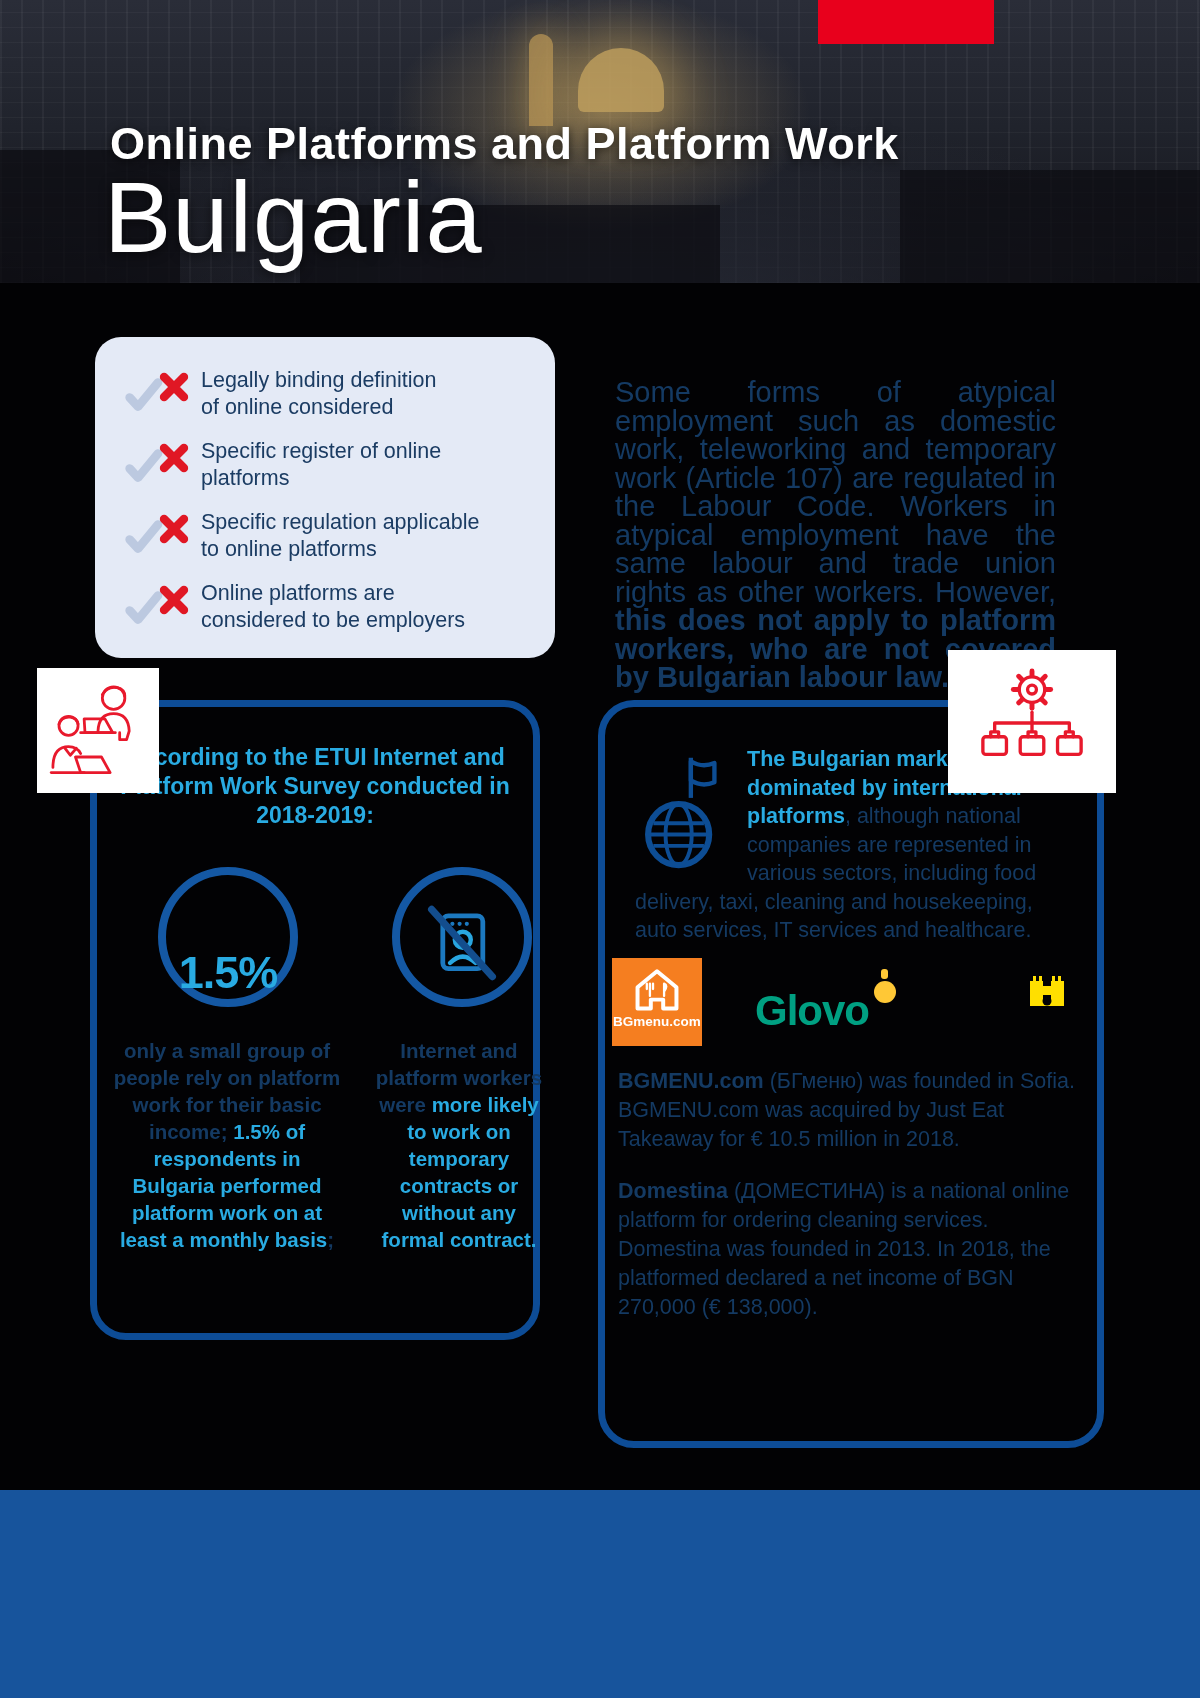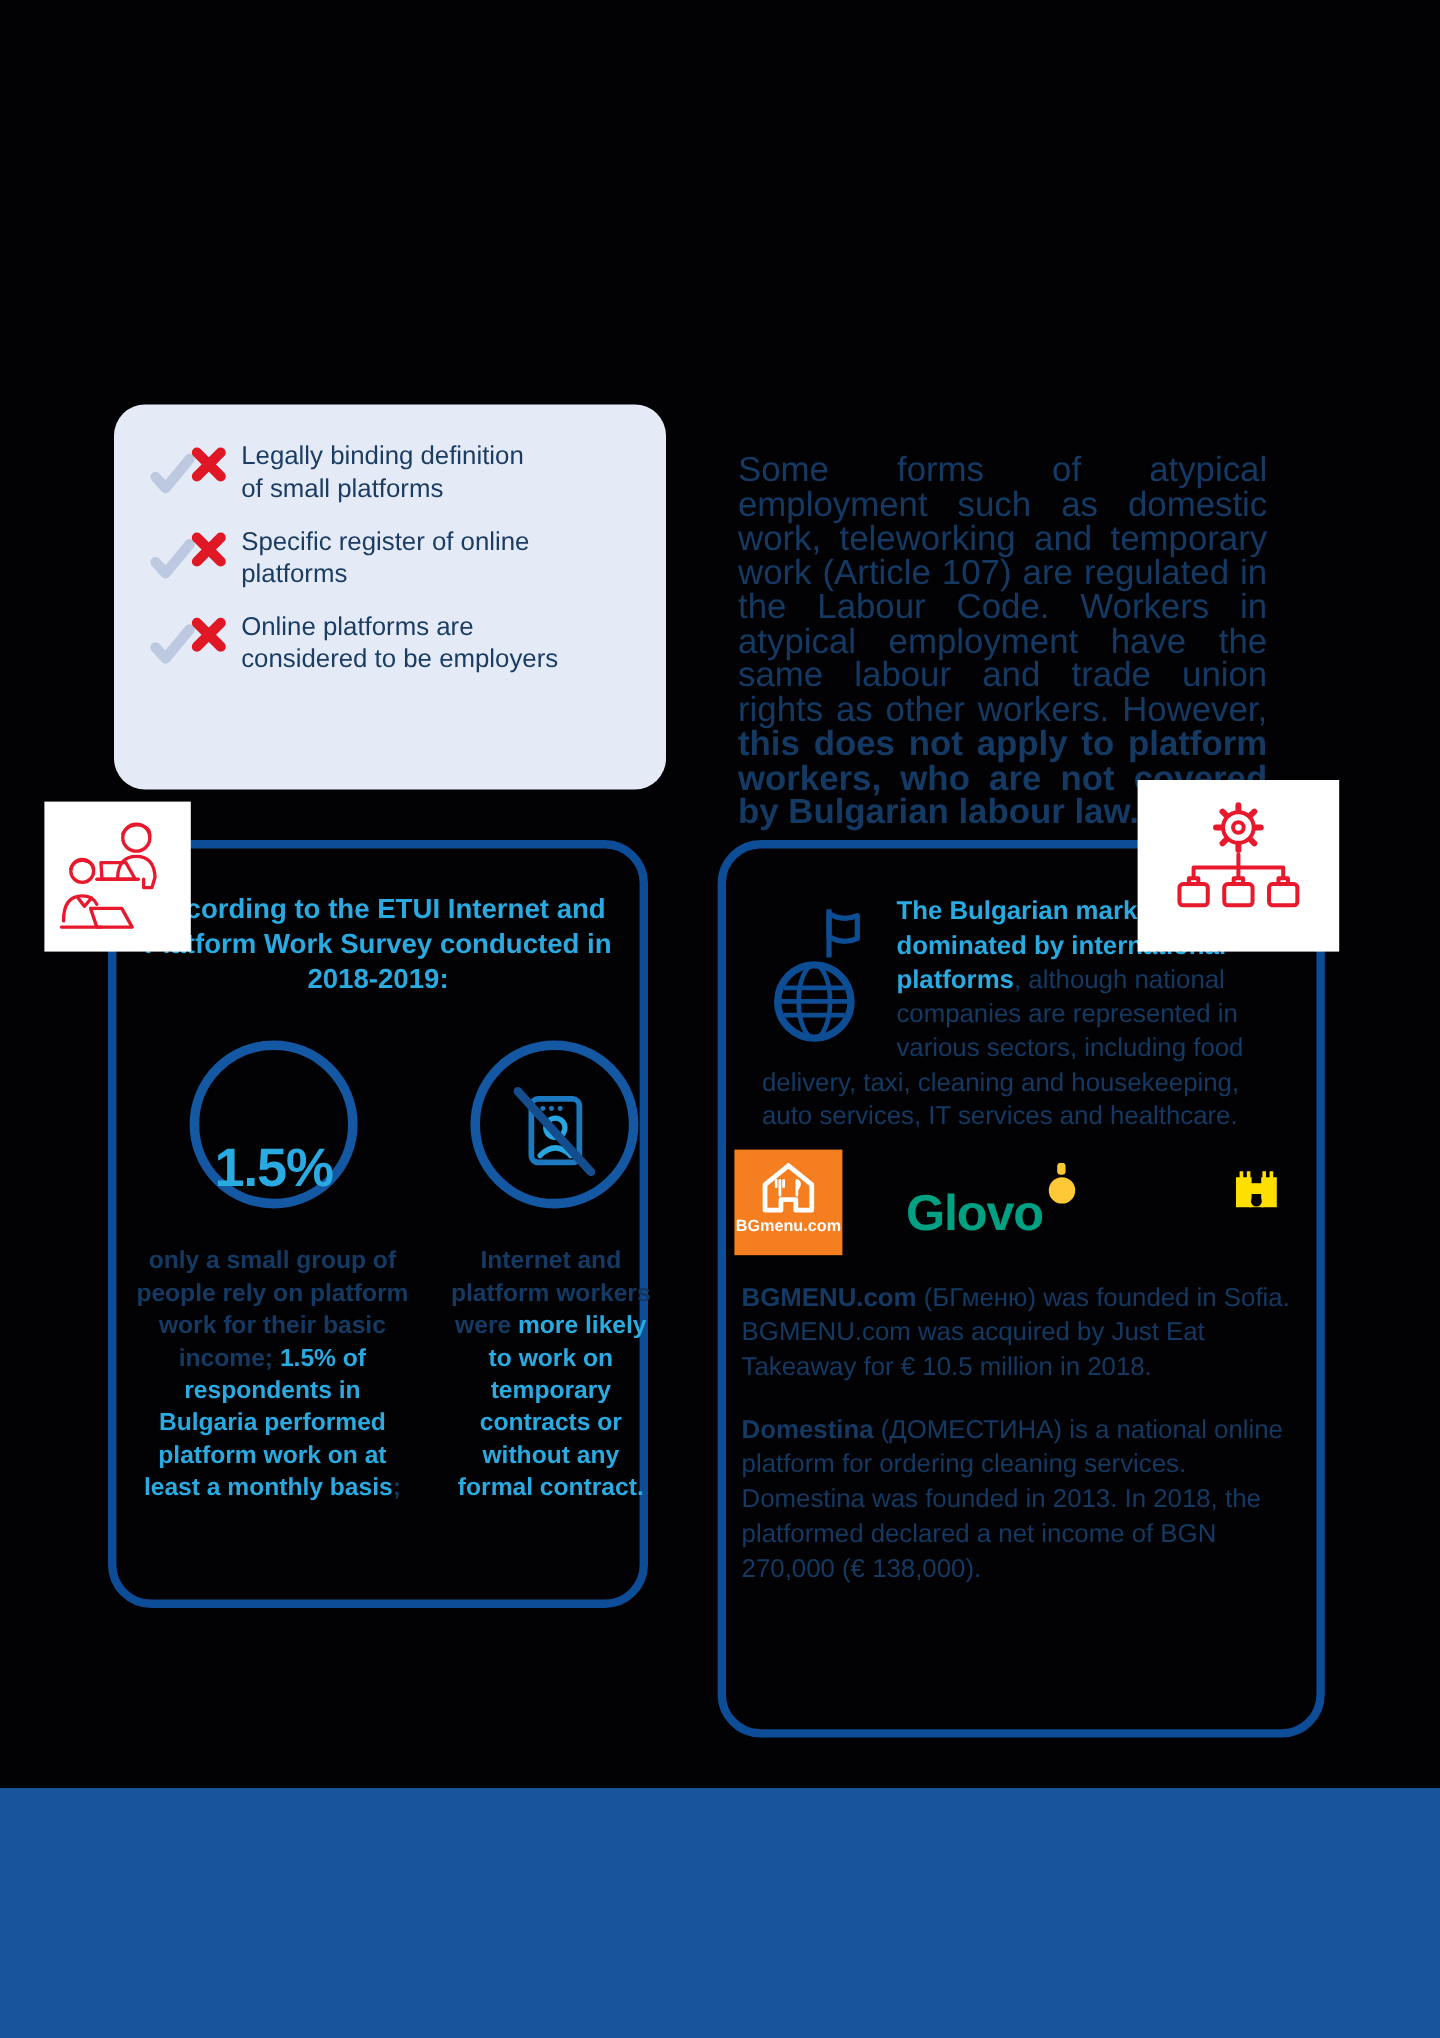--- a/index.html
+++ b/index.html
@@ -79,48 +79,72 @@
   .market-paras strong{font-weight:700;}
 
   
   .footer{position:absolute;left:0;top:1490px;width:1200px;height:208px;background:#17549c;}
 </style>
 </head>
 <body>
 
 <div class="page">
 
+  <div class="hero">
+    <div class="bldg" style="left:0;top:150px;width:180px;height:133px;"></div>
+    <div class="bldg" style="left:900px;top:170px;width:300px;height:113px;"></div>
+    <div class="bldg" style="left:300px;top:205px;width:420px;height:78px;"></div>
+    <div class="tower"></div>
+    <div class="dome"></div>
+    <div class="red-flag" style="left:818px;top:0;width:176px;height:44px;background:#e8001c;"></div>
+    <h2 class="kicker">Online Platforms and Platform Work</h2>
+    <h1 class="big-title">Bulgaria</h1>
+  </div>
 
   <div class="check-card">
     <div class="check-row">
       <div class="mark-cluster">
         <svg class="check-ic" width="40" height="40" viewBox="0 0 24 24">
             <path d="M4 13.5 L9 19 L21 4.5" stroke="#bcc9e0" stroke-width="5.2" fill="none" stroke-linecap="round" stroke-linejoin="round"></path>
           </svg>
         <svg class="cross-ic" width="34" height="34" viewBox="0 0 24 24">
             <path d="M5 5 L19 19 M19 5 L5 19" stroke="#e01724" stroke-width="6" stroke-linecap="round"></path>
           </svg>
       </div>
       <p class="check-label">
           <span>Legally binding definition</span>
-          <span>of small platforms</span>
+          <span>of online considered</span>
         </p>
     </div>
     <div class="check-row">
       <div class="mark-cluster">
         <svg class="check-ic" width="40" height="40" viewBox="0 0 24 24">
             <path d="M4 13.5 L9 19 L21 4.5" stroke="#bcc9e0" stroke-width="5.2" fill="none" stroke-linecap="round" stroke-linejoin="round"></path>
           </svg>
         <svg class="cross-ic" width="34" height="34" viewBox="0 0 24 24">
             <path d="M5 5 L19 19 M19 5 L5 19" stroke="#e01724" stroke-width="6" stroke-linecap="round"></path>
           </svg>
       </div>
       <p class="check-label">
           <span>Specific register of online</span>
           <span>platforms</span>
+        </p>
+    </div>
+    <div class="check-row">
+      <div class="mark-cluster">
+        <svg class="check-ic" width="40" height="40" viewBox="0 0 24 24">
+            <path d="M4 13.5 L9 19 L21 4.5" stroke="#bcc9e0" stroke-width="5.2" fill="none" stroke-linecap="round" stroke-linejoin="round"></path>
+          </svg>
+        <svg class="cross-ic" width="34" height="34" viewBox="0 0 24 24">
+            <path d="M5 5 L19 19 M19 5 L5 19" stroke="#e01724" stroke-width="6" stroke-linecap="round"></path>
+          </svg>
+      </div>
+      <p class="check-label">
+          <span>Specific regulation applicable</span>
+          <span>to online platforms</span>
         </p>
     </div>
     <div class="check-row">
       <div class="mark-cluster">
         <svg class="check-ic" width="40" height="40" viewBox="0 0 24 24">
             <path d="M4 13.5 L9 19 L21 4.5" stroke="#bcc9e0" stroke-width="5.2" fill="none" stroke-linecap="round" stroke-linejoin="round"></path>
           </svg>
         <svg class="cross-ic" width="34" height="34" viewBox="0 0 24 24">
             <path d="M5 5 L19 19 M19 5 L5 19" stroke="#e01724" stroke-width="6" stroke-linecap="round"></path>
           </svg>

